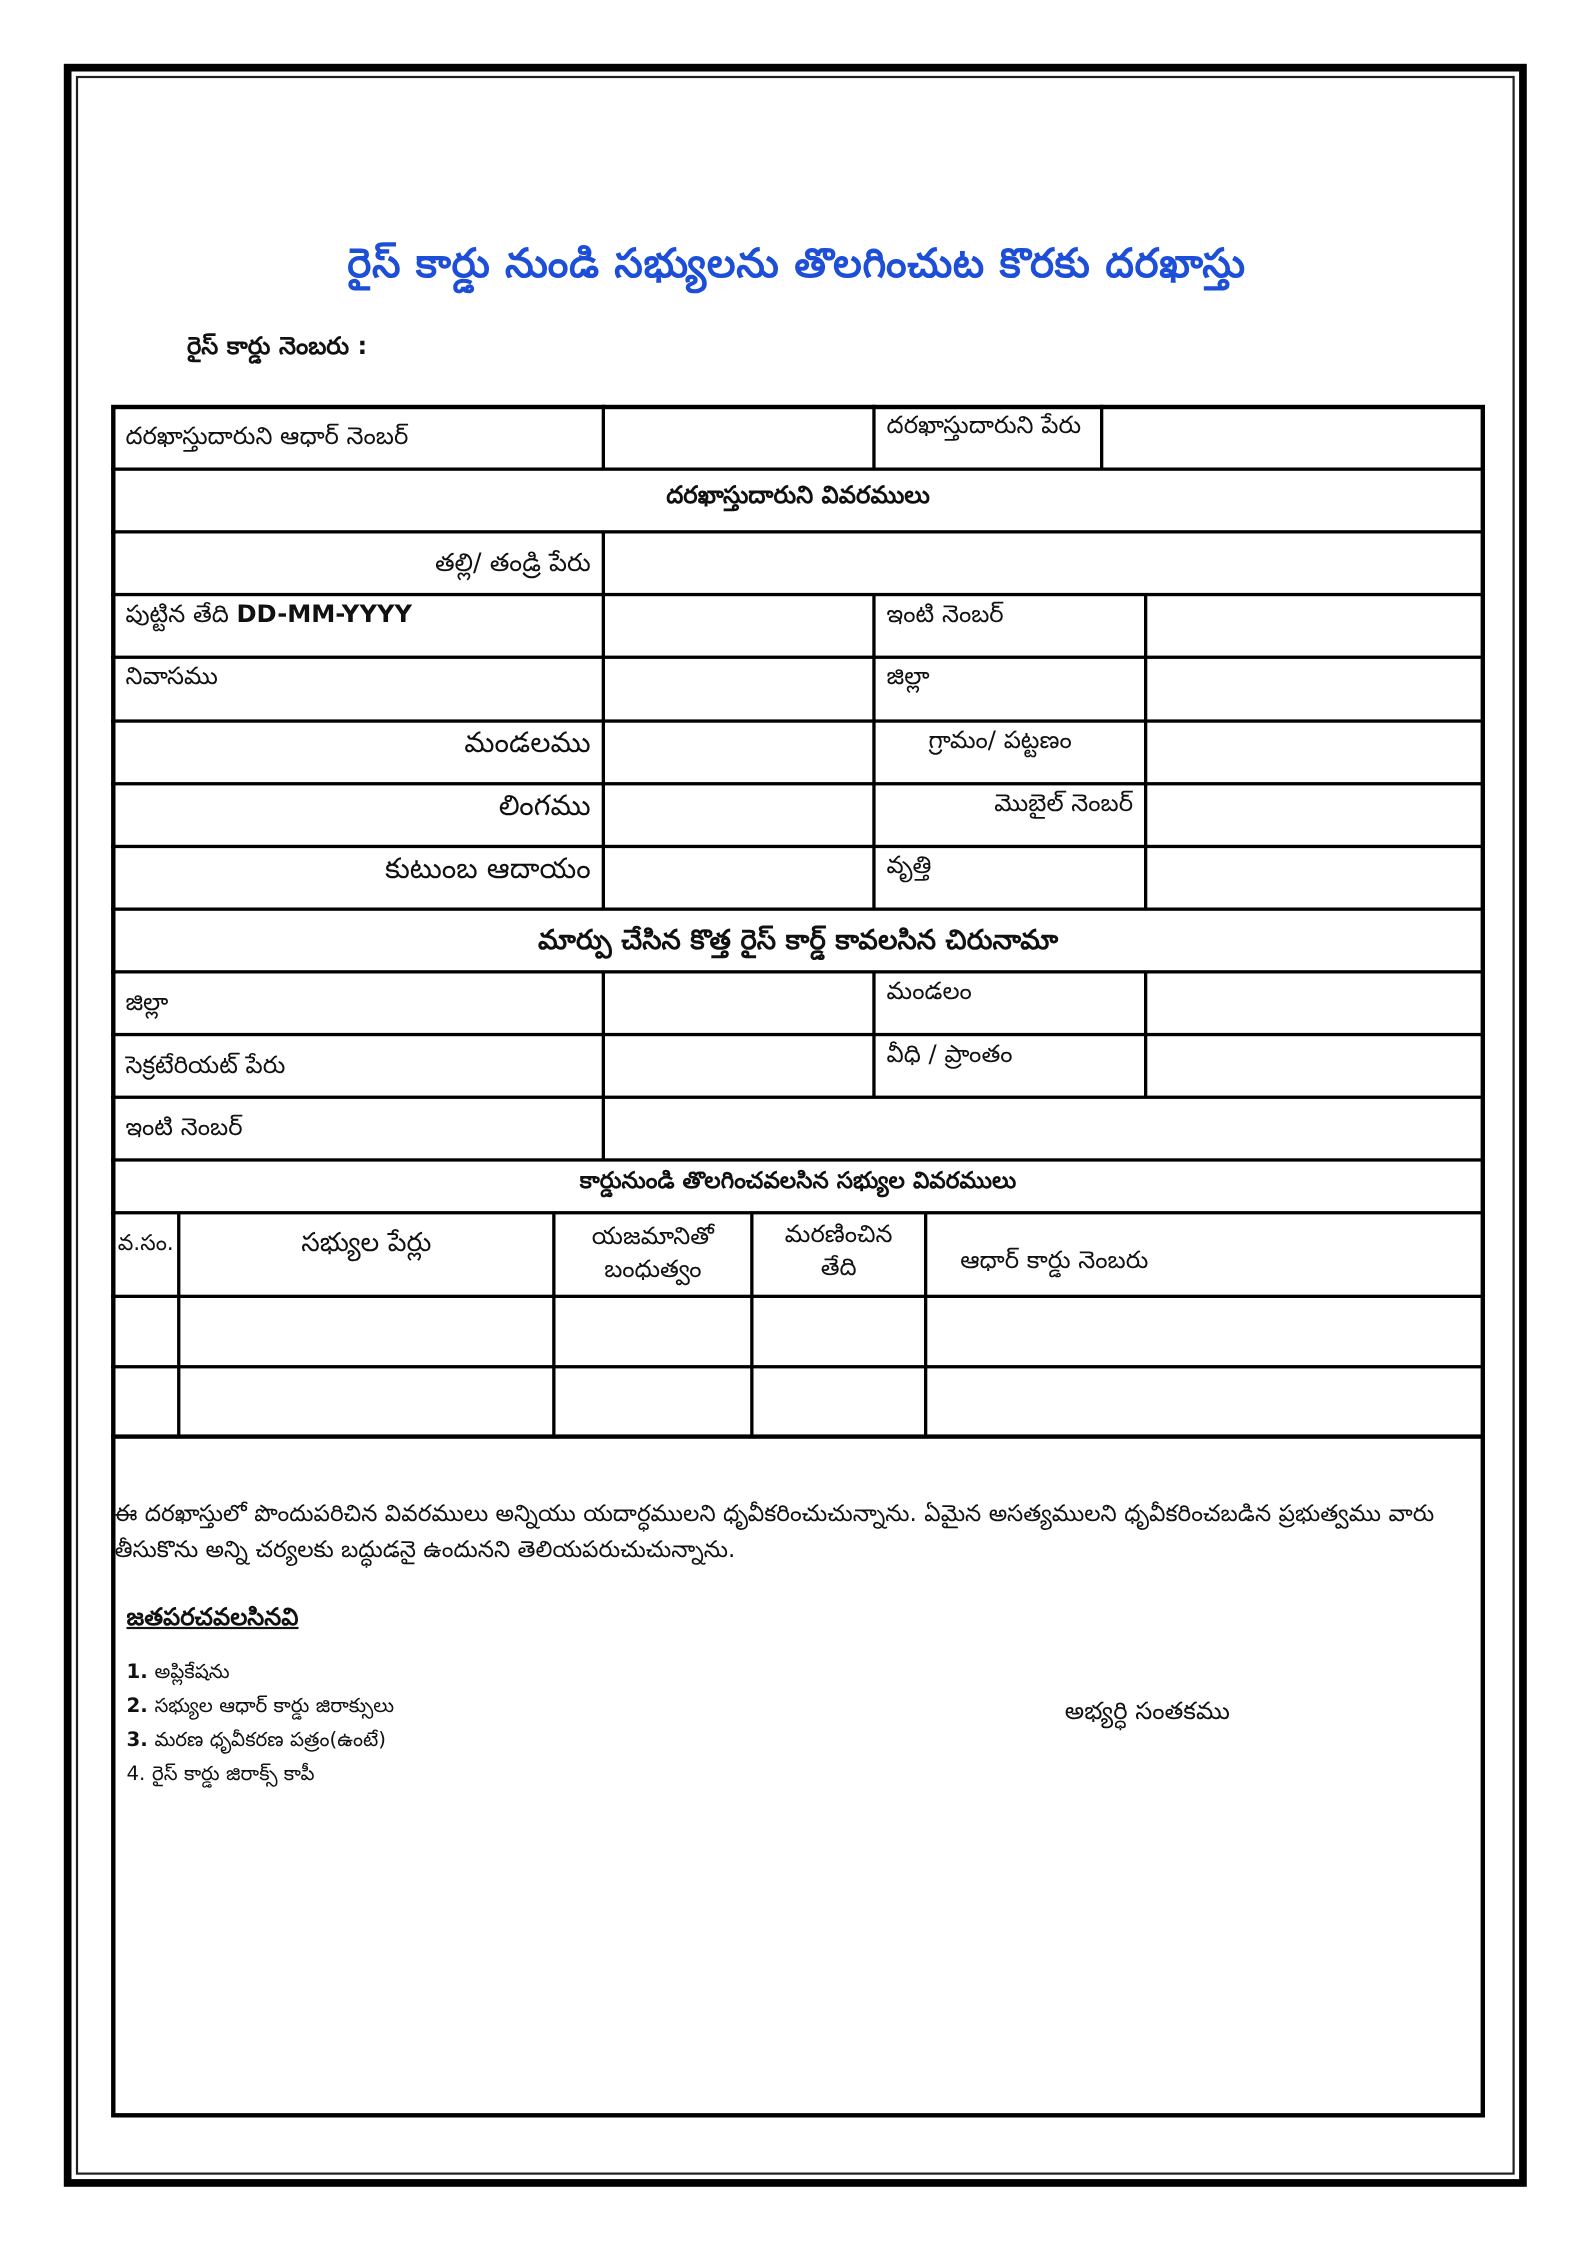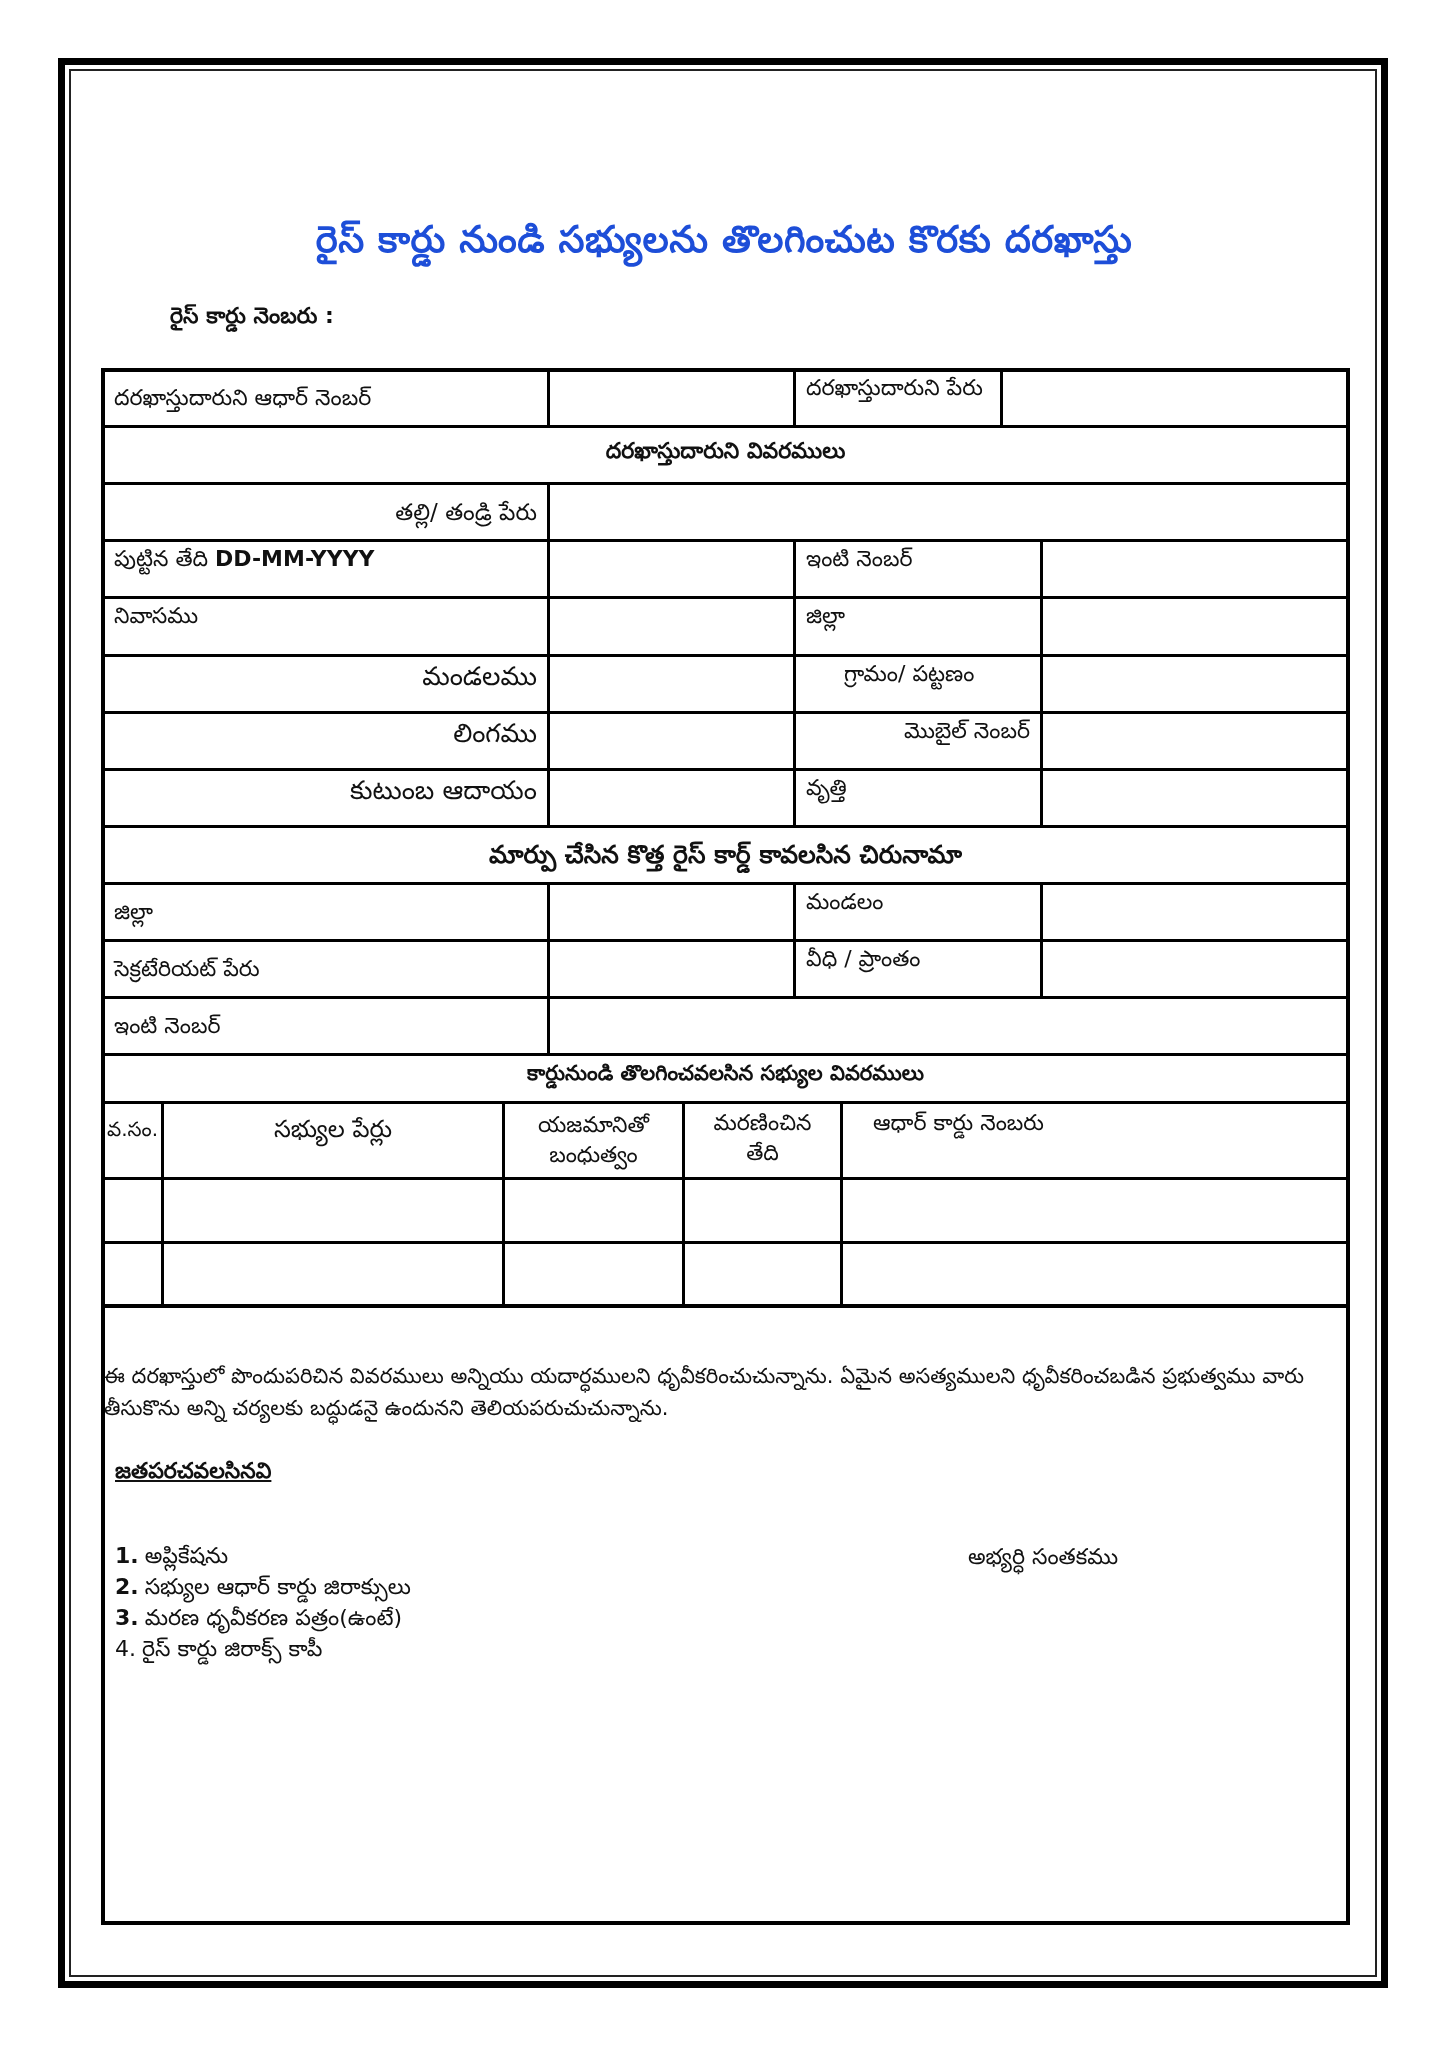--- a/index.html
+++ b/index.html
@@ -20,21 +20,21 @@
   .vline { position: absolute; background: #000; width: 3px; }
   .center { text-align: center; font-weight: bold; padding-top: 10px; }
   .label { padding-top: 14px; }
   .label-top { padding-top: 4px; }
   .big { font-size: 26px; text-align: right; }
   .colhead { text-align: center; font-weight: normal; font-size: 22px; white-space: normal;
              line-height: 30px; padding-top: 8px; }
   .decl { position: absolute; left: 104px; top: 1360px; width: 1240px; font-size: 21px; line-height: 32px; }
   .attach-title { position: absolute; left: 115px; top: 1458px; font-size: 22px; font-weight: bold;
                   text-decoration: underline; }
-  .attach-list { position: absolute; left: 115px; top: 1540px; font-size: 22px; line-height: 31px;
+  .attach-list { position: absolute; left: 115px; top: 1504px; font-size: 18px; line-height: 31px;
                  margin: 0; padding: 0; list-style: none; }
   .attach-list b { font-weight: bold; margin-right: 6px; }
   .signature { position: absolute; left: 968px; top: 1544px; font-size: 22px; }
 </style>
 </head>
 <body>
 
 <div class="frame-outer"></div>
 <div class="frame-inner"></div>
 
@@ -115,21 +115,21 @@
 <div class="vline" style="left:547px;top:997px;height:57px;"></div>
 <div class="hline" style="left:101px;top:1053px;width:1249px;"></div>
 
 <div class="cell center" style="left:104px;top:1055px;width:1243px;height:47px;padding-top:6px;font-size:21px;">కార్డునుండి తొలగించవలసిన సభ్యుల వివరములు</div>
 <div class="hline" style="left:101px;top:1101px;width:1249px;"></div>
 
 <div class="cell colhead" style="left:104px;top:1100px;width:57px;height:74px;padding:14px 2px;font-weight:normal;font-size:20px;">వ.సం.</div>
 <div class="cell colhead" style="left:164px;top:1104px;width:338px;height:74px;padding-top:10px;font-size:24px;">సభ్యుల పేర్లు</div>
 <div class="cell colhead" style="left:505px;top:1104px;width:177px;height:74px;padding:6px 20px;">యజమానితో బంధుత్వం</div>
 <div class="cell colhead" style="left:685px;top:1104px;width:155px;height:74px;padding:4px 20px;">మరణించిన తేది</div>
-<div class="cell colhead" style="left:843px;top:1104px;width:503px;height:74px;padding-top:4px;text-align:left;padding-left:30px;">ఆధార్ కార్డు నెంబరు</div>
+<div class="cell colhead" style="left:843px;top:1104px;width:503px;height:74px;padding-top:28px;text-align:left;padding-left:30px;">ఆధార్ కార్డు నెంబరు</div>
 <div class="hline" style="left:101px;top:1177px;width:1249px;"></div>
 
 <div class="cell" style="left:104px;top:1180px;width:57px;height:61px;"></div>
 <div class="cell" style="left:164px;top:1180px;width:338px;height:61px;"></div>
 <div class="cell" style="left:505px;top:1180px;width:177px;height:61px;"></div>
 <div class="cell" style="left:685px;top:1180px;width:155px;height:61px;"></div>
 <div class="cell" style="left:843px;top:1180px;width:503px;height:61px;"></div>
 <div class="hline" style="left:101px;top:1241px;width:1249px;"></div>
 <div class="cell" style="left:104px;top:1244px;width:57px;height:61px;"></div>
 <div class="cell" style="left:164px;top:1244px;width:338px;height:61px;"></div>

